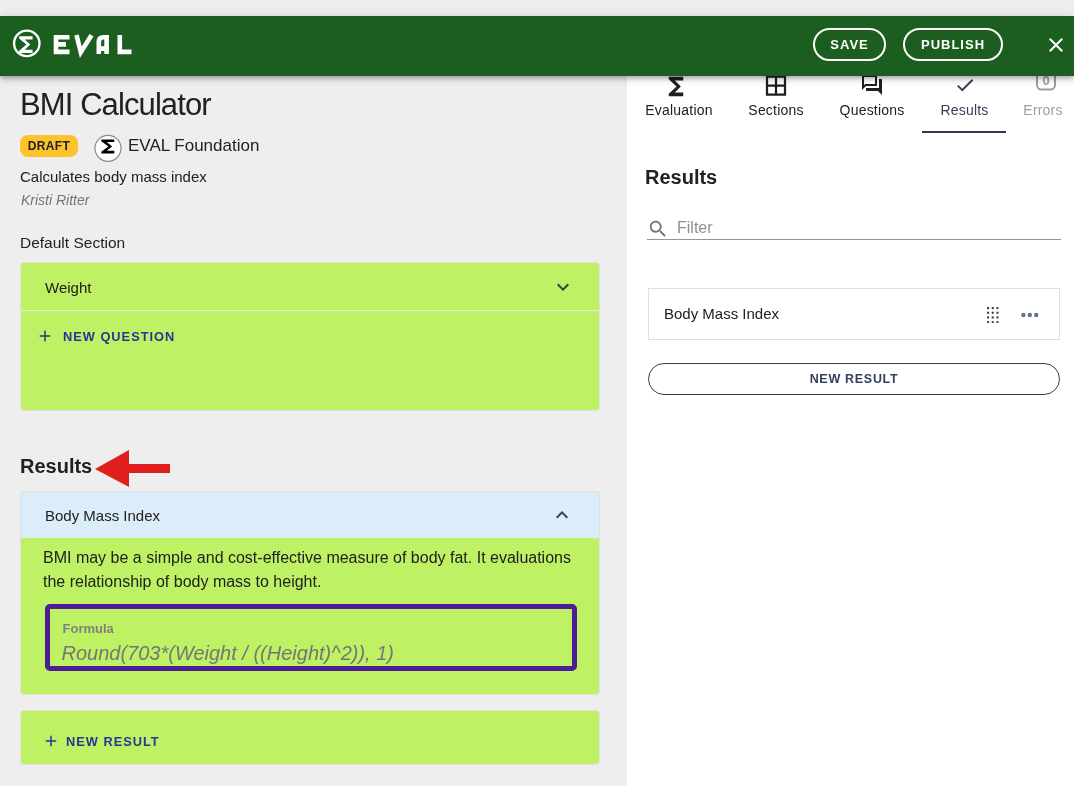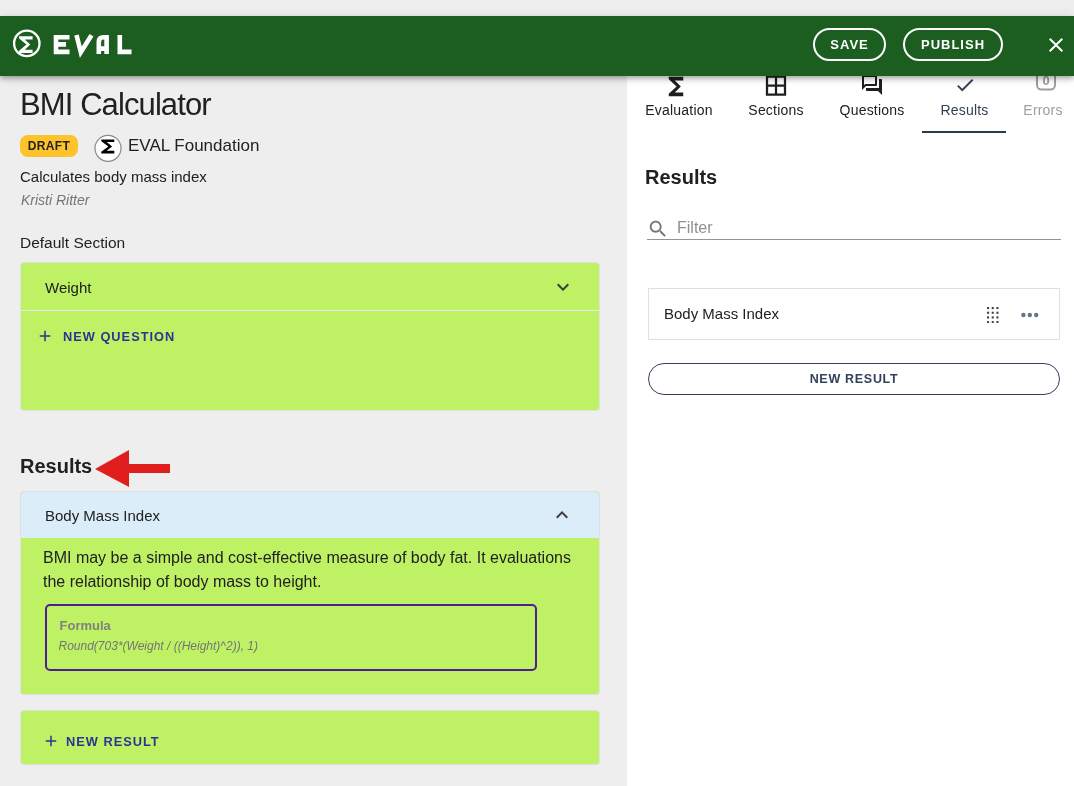--- a/index.html
+++ b/index.html
@@ -24,21 +24,21 @@
   .card { position:absolute; left:20px; width:580px; background:#bef264; border:1px solid #e0e0e0; border-radius:4px; }
   .row { position:relative; height:47px; }
   .rtxt { position:absolute; left:24px; top:50%; transform:translateY(-50%); font-size:15px; color:#212121; }
   .divider { border-top:1px solid #e8e8e8; }
   .chev { position:absolute; right:24px; top:50%; transform:translateY(-50%); }
 
   .addbtn { font-size:12.8px; font-weight:bold; letter-spacing:1.0px; color:#283593; }
 
   
   #rescard-hdr { position:relative; height:46px; background:#daedf8; border-radius:4px 4px 0 0; }
-  #formulabox { position:absolute; left:24px; top:112px; width:492px; height:67px; border:2px solid #4c1d95; border-radius:5px; }
+  #formulabox { position:absolute; left:24px; top:112px; width:532px; height:67px; border:5px solid #4c1d95; border-radius:5px; }
 
   .h6 { font-size:20px; font-weight:bold; color:#212121; }
 
   
   #rpanel { position:absolute; left:627px; top:58px; width:447px; height:728px; background:#fff; }
   .tab { position:absolute; top:0; height:72px; text-align:center; }
   .tab .tlabel { position:absolute; width:120px; left:50%; transform:translateX(-50%); top:44px; font-size:14px; letter-spacing:0.2px; }
   .tab .ticon { position:absolute; left:50%; transform:translateX(-50%); }
   #tab-indicator { position:absolute; left:295px; top:72.5px; width:84px; height:2.5px; background:#2e3a50; }
 
@@ -115,21 +115,21 @@
     <span class="rtxt" style="font-size:15px;">Body Mass Index</span>
     <svg class="chev" style="right:25.5px" width="24" height="24" viewBox="0 0 24 24">
         <path d="M12 8l-6 6 1.41 1.41L12 10.83l4.59 4.58L18 14z" fill="#3d3d3d"></path>
       </svg>
   </div>
   <div style="position:absolute;left:22px;top:54px;width:538px;font-size:16px;line-height:24px;color:#212121;">
     BMI may be a simple and cost-effective measure of body fat. It evaluations the relationship of body mass to height.
   </div>
   <div id="formulabox">
     <div style="position:absolute;left:12.5px;top:12px;font-size:13px;font-weight:bold;color:#808080;">Formula</div>
-    <div style="position:absolute;left:11.5px;top:33px;font-size:12px;font-style:italic;color:#757575;">Round(703*(Weight / ((Height)^2)), 1)</div>
+    <div style="position:absolute;left:11.5px;top:33px;font-size:20px;font-style:italic;color:#757575;">Round(703*(Weight / ((Height)^2)), 1)</div>
   </div>
 </div>
 
 <div class="card" style="top:710px; height:55px;">
   <div class="row" style="height:55px;">
     <svg class="chev" style="left:21px;right:auto;top:calc(50% + 2px)" width="18" height="18" viewBox="0 0 24 24">
         <path d="M19 13h-6v6h-2v-6H5v-2h6V5h2v6h6v2z" fill="#283593"></path>
       </svg>
     <span class="rtxt addbtn" style="left:45px;top:calc(50% + 2px);">NEW RESULT</span>
   </div>

